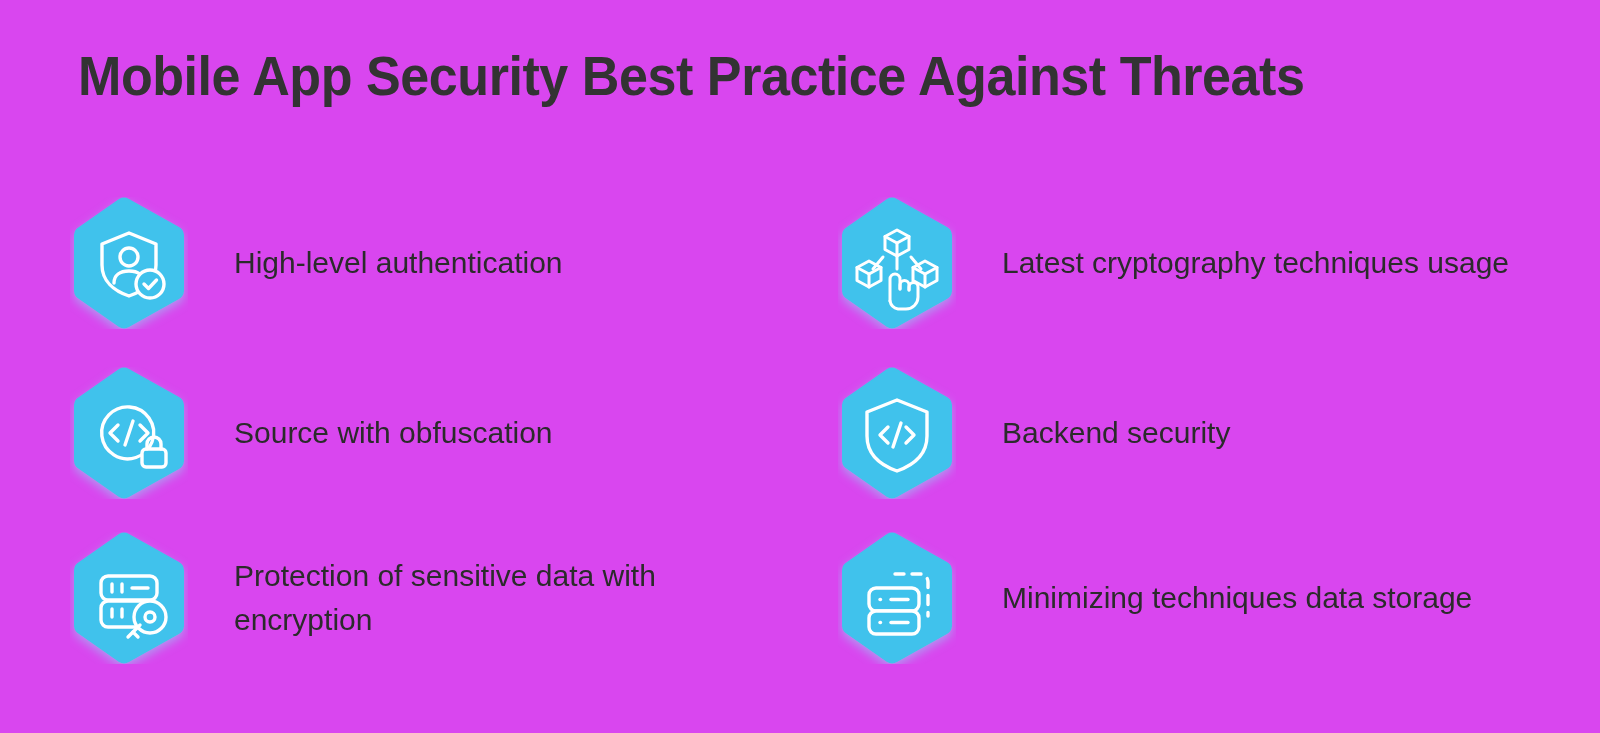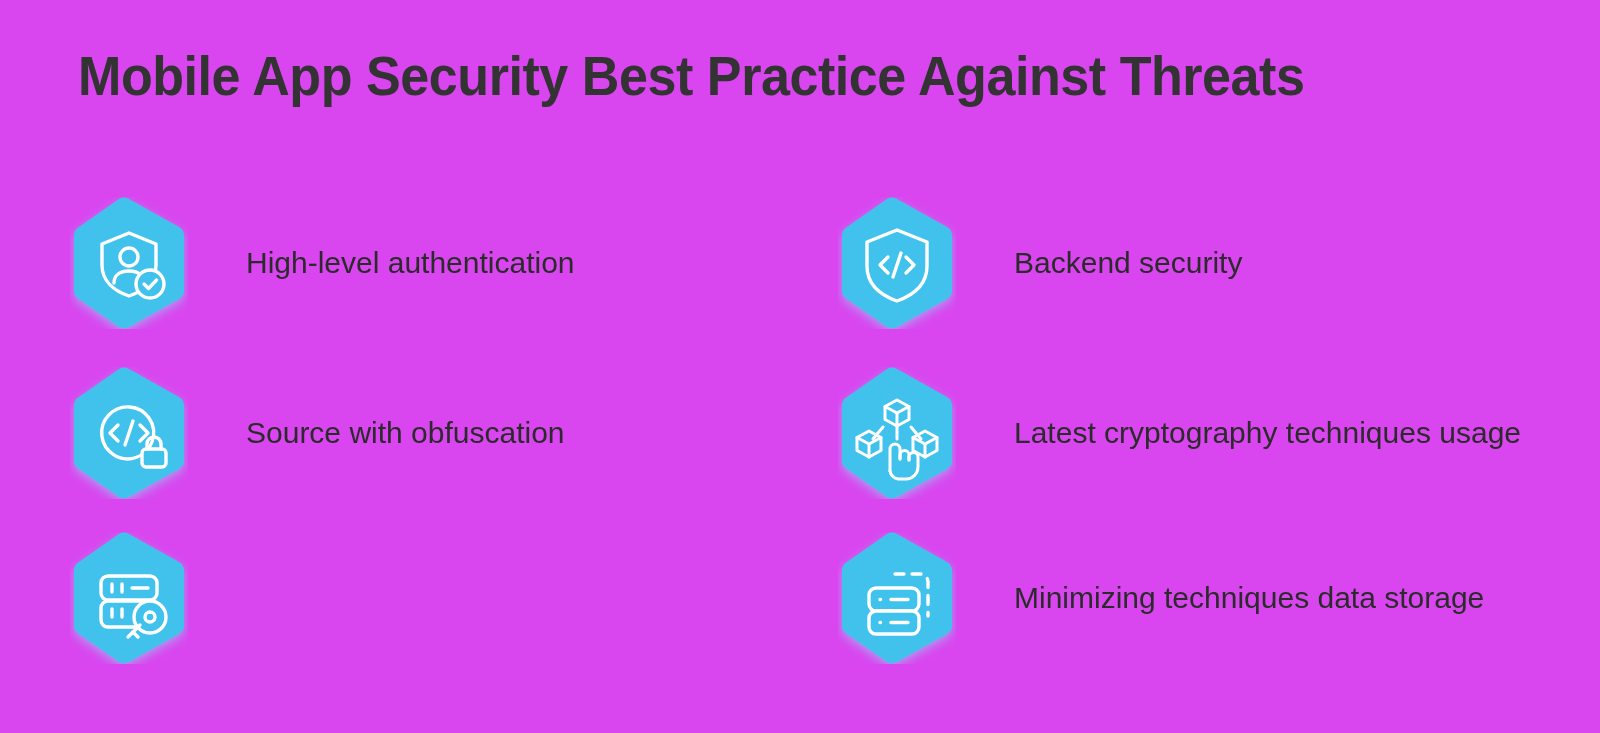--- a/index.html
+++ b/index.html
@@ -78,21 +78,21 @@
   .icon-art {
     position: absolute;
     left: 0;
     top: 0;
     width: 118px;
     height: 132px;
     pointer-events: none;
   }
 
   .item-label {
-    margin-left: 58px;
+    margin-left: 46px;
     font-family: "Liberation Sans", sans-serif;
     font-size: 30px;
     line-height: 44px;
     font-weight: 400;
     color: #2b2b2b;
     max-width: 500px;
   }
   .column-right .item-label { max-width: 520px; }
 </style>
 </head>
@@ -172,25 +172,67 @@
             <path d="M62 56 L78 56"></path>
             <path d="M87 76 L87 88 A7 7 0 0 1 80 95 L38 95 A7 7 0 0 1 31 88 L31 76 A7 7 0 0 1 38 69 L80 69"></path>
             <path d="M42 77 L42 85"></path>
             <path d="M52 77 L52 85"></path>
             <circle cx="80" cy="85" r="16" fill="#3FC2EC"></circle>
             <circle cx="80" cy="85" r="5"></circle>
             <path d="M70 93 L58 105"></path>
             <path d="M63 100 L68 105"></path>
           </svg>
         </div>
+        <div class="item-label">Protection of sensitive data with encryption</div>
       </div>
 
     </div>
 
     <div class="column column-right">
+
+      <div class="item">
+        <div class="hex-wrap">
+          <div class="hex">
+            <svg width="118" height="132" viewBox="0 0 118 132">
+              <defs>
+                <filter id="hsh4" x="-30%" y="-30%" width="170%" height="170%">
+                  <feDropShadow dx="0" dy="4" stdDeviation="5" flood-color="#8ED8F2" flood-opacity="0.55"></feDropShadow>
+                </filter>
+              </defs>
+              <path filter="url(#hsh4)" fill="#3FC2EC" d="M59 2 L109 30 A10 10 0 0 1 114 38 L114 94 A10 10 0 0 1 109 102 L59 130 A10 10 0 0 1 49 130 L9 102 A10 10 0 0 1 4 94 L4 38 A10 10 0 0 1 9 30 L49 2 A10 10 0 0 1 59 2 Z"></path>
+            </svg>
+          </div>
+          <svg class="icon-art" viewBox="0 0 118 132" fill="none" stroke="#ffffff" stroke-width="3" stroke-linecap="round" stroke-linejoin="round">
+            <path d="M59 57 L59 72"></path>
+            <path d="M45 60 L35 72"></path>
+            <path d="M73 60 L83 72"></path>
+            <g>
+              <path d="M59 33 L71 39.5 L71 52.5 L59 59 L47 52.5 L47 39.5 Z"></path>
+              <path d="M47 39.5 L59 46 L71 39.5"></path>
+              <path d="M59 46 L59 59"></path>
+            </g>
+            <g>
+              <path d="M31 64 L43 70.5 L43 83.5 L31 90 L19 83.5 L19 70.5 Z"></path>
+              <path d="M19 70.5 L31 77 L43 70.5"></path>
+              <path d="M31 77 L31 90"></path>
+            </g>
+            <g>
+              <path d="M87 64 L99 70.5 L99 83.5 L87 90 L75 83.5 L75 70.5 Z"></path>
+              <path d="M75 70.5 L87 77 L99 70.5"></path>
+              <path d="M87 77 L87 90"></path>
+            </g>
+            <g>
+              <path d="M52 104 L52 82 A5 5 0 0 1 62 82 L62 92" fill="#3FC2EC"></path>
+              <path d="M62 92 L62 88 A4.5 4.5 0 0 1 71 88 L71 93"></path>
+              <path d="M71 93 L71 90 A4.5 4.5 0 0 1 80 90 L80 100 A12 12 0 0 1 68 112 L60 112 A10 10 0 0 1 52 104"></path>
+            </g>
+          </svg>
+        </div>
+        <div class="item-label">Latest cryptography techniques usage</div>
+      </div>
 
       <div class="item">
         <div class="hex-wrap">
           <div class="hex">
             <svg width="118" height="132" viewBox="0 0 118 132">
               <defs>
                 <filter id="hsh5" x="-30%" y="-30%" width="170%" height="170%">
                   <feDropShadow dx="0" dy="4" stdDeviation="5" flood-color="#8ED8F2" flood-opacity="0.55"></feDropShadow>
                 </filter>
               </defs>
@@ -198,61 +240,20 @@
             </svg>
           </div>
           <svg class="icon-art" viewBox="0 0 118 132" fill="none" stroke="#ffffff" stroke-width="3.4" stroke-linecap="round" stroke-linejoin="round">
             <path d="M59 33 L89 45 L89 69 C89 87 76 98 59 104 C42 98 29 87 29 69 L29 45 Z"></path>
             <path d="M50 60 L42 68 L50 76"></path>
             <path d="M68 60 L76 68 L68 76"></path>
             <path d="M63 56 L55 80"></path>
           </svg>
         </div>
         <div class="item-label">Backend security</div>
-      </div>
-
-      <div class="item">
-        <div class="hex-wrap">
-          <div class="hex">
-            <svg width="118" height="132" viewBox="0 0 118 132">
-              <defs>
-                <filter id="hsh4" x="-30%" y="-30%" width="170%" height="170%">
-                  <feDropShadow dx="0" dy="4" stdDeviation="5" flood-color="#8ED8F2" flood-opacity="0.55"></feDropShadow>
-                </filter>
-              </defs>
-              <path filter="url(#hsh4)" fill="#3FC2EC" d="M59 2 L109 30 A10 10 0 0 1 114 38 L114 94 A10 10 0 0 1 109 102 L59 130 A10 10 0 0 1 49 130 L9 102 A10 10 0 0 1 4 94 L4 38 A10 10 0 0 1 9 30 L49 2 A10 10 0 0 1 59 2 Z"></path>
-            </svg>
-          </div>
-          <svg class="icon-art" viewBox="0 0 118 132" fill="none" stroke="#ffffff" stroke-width="3" stroke-linecap="round" stroke-linejoin="round">
-            <path d="M59 57 L59 72"></path>
-            <path d="M45 60 L35 72"></path>
-            <path d="M73 60 L83 72"></path>
-            <g>
-              <path d="M59 33 L71 39.5 L71 52.5 L59 59 L47 52.5 L47 39.5 Z"></path>
-              <path d="M47 39.5 L59 46 L71 39.5"></path>
-              <path d="M59 46 L59 59"></path>
-            </g>
-            <g>
-              <path d="M31 64 L43 70.5 L43 83.5 L31 90 L19 83.5 L19 70.5 Z"></path>
-              <path d="M19 70.5 L31 77 L43 70.5"></path>
-              <path d="M31 77 L31 90"></path>
-            </g>
-            <g>
-              <path d="M87 64 L99 70.5 L99 83.5 L87 90 L75 83.5 L75 70.5 Z"></path>
-              <path d="M75 70.5 L87 77 L99 70.5"></path>
-              <path d="M87 77 L87 90"></path>
-            </g>
-            <g>
-              <path d="M52 104 L52 82 A5 5 0 0 1 62 82 L62 92" fill="#3FC2EC"></path>
-              <path d="M62 92 L62 88 A4.5 4.5 0 0 1 71 88 L71 93"></path>
-              <path d="M71 93 L71 90 A4.5 4.5 0 0 1 80 90 L80 100 A12 12 0 0 1 68 112 L60 112 A10 10 0 0 1 52 104"></path>
-            </g>
-          </svg>
-        </div>
-        <div class="item-label">Latest cryptography techniques usage</div>
       </div>
 
       <div class="item">
         <div class="hex-wrap">
           <div class="hex">
             <svg width="118" height="132" viewBox="0 0 118 132">
               <defs>
                 <filter id="hsh6" x="-30%" y="-30%" width="170%" height="170%">
                   <feDropShadow dx="0" dy="4" stdDeviation="5" flood-color="#8ED8F2" flood-opacity="0.55"></feDropShadow>
                 </filter>

